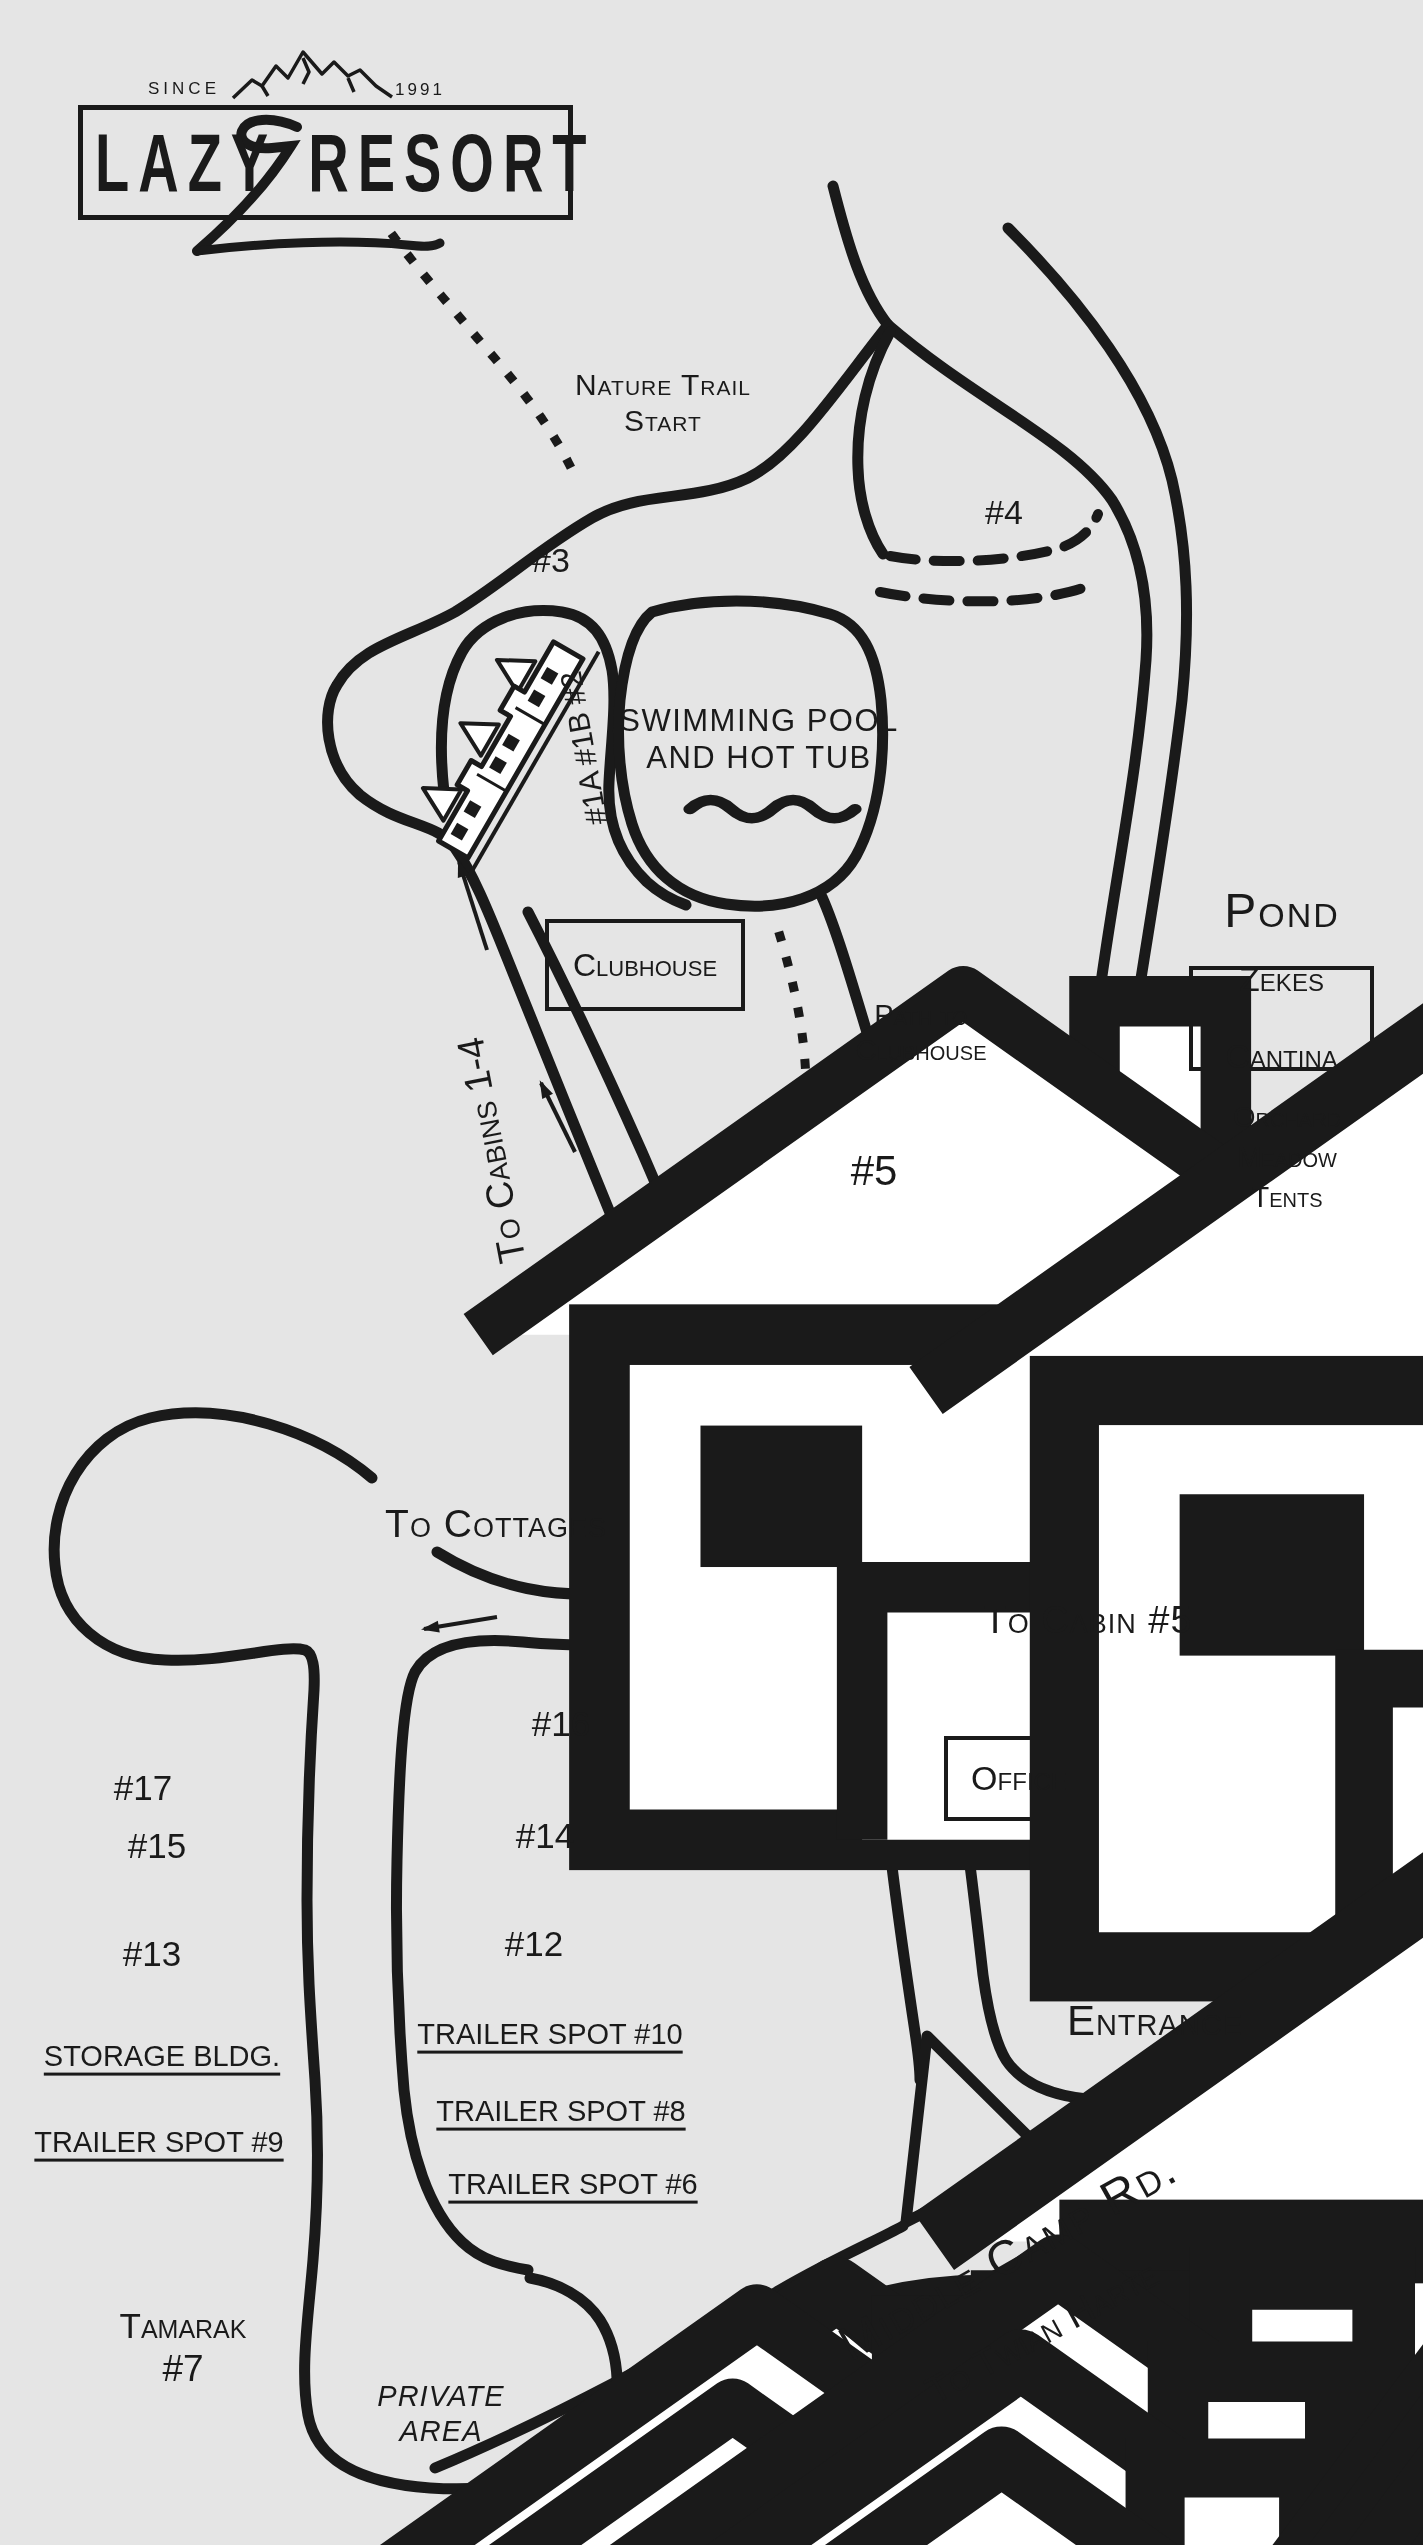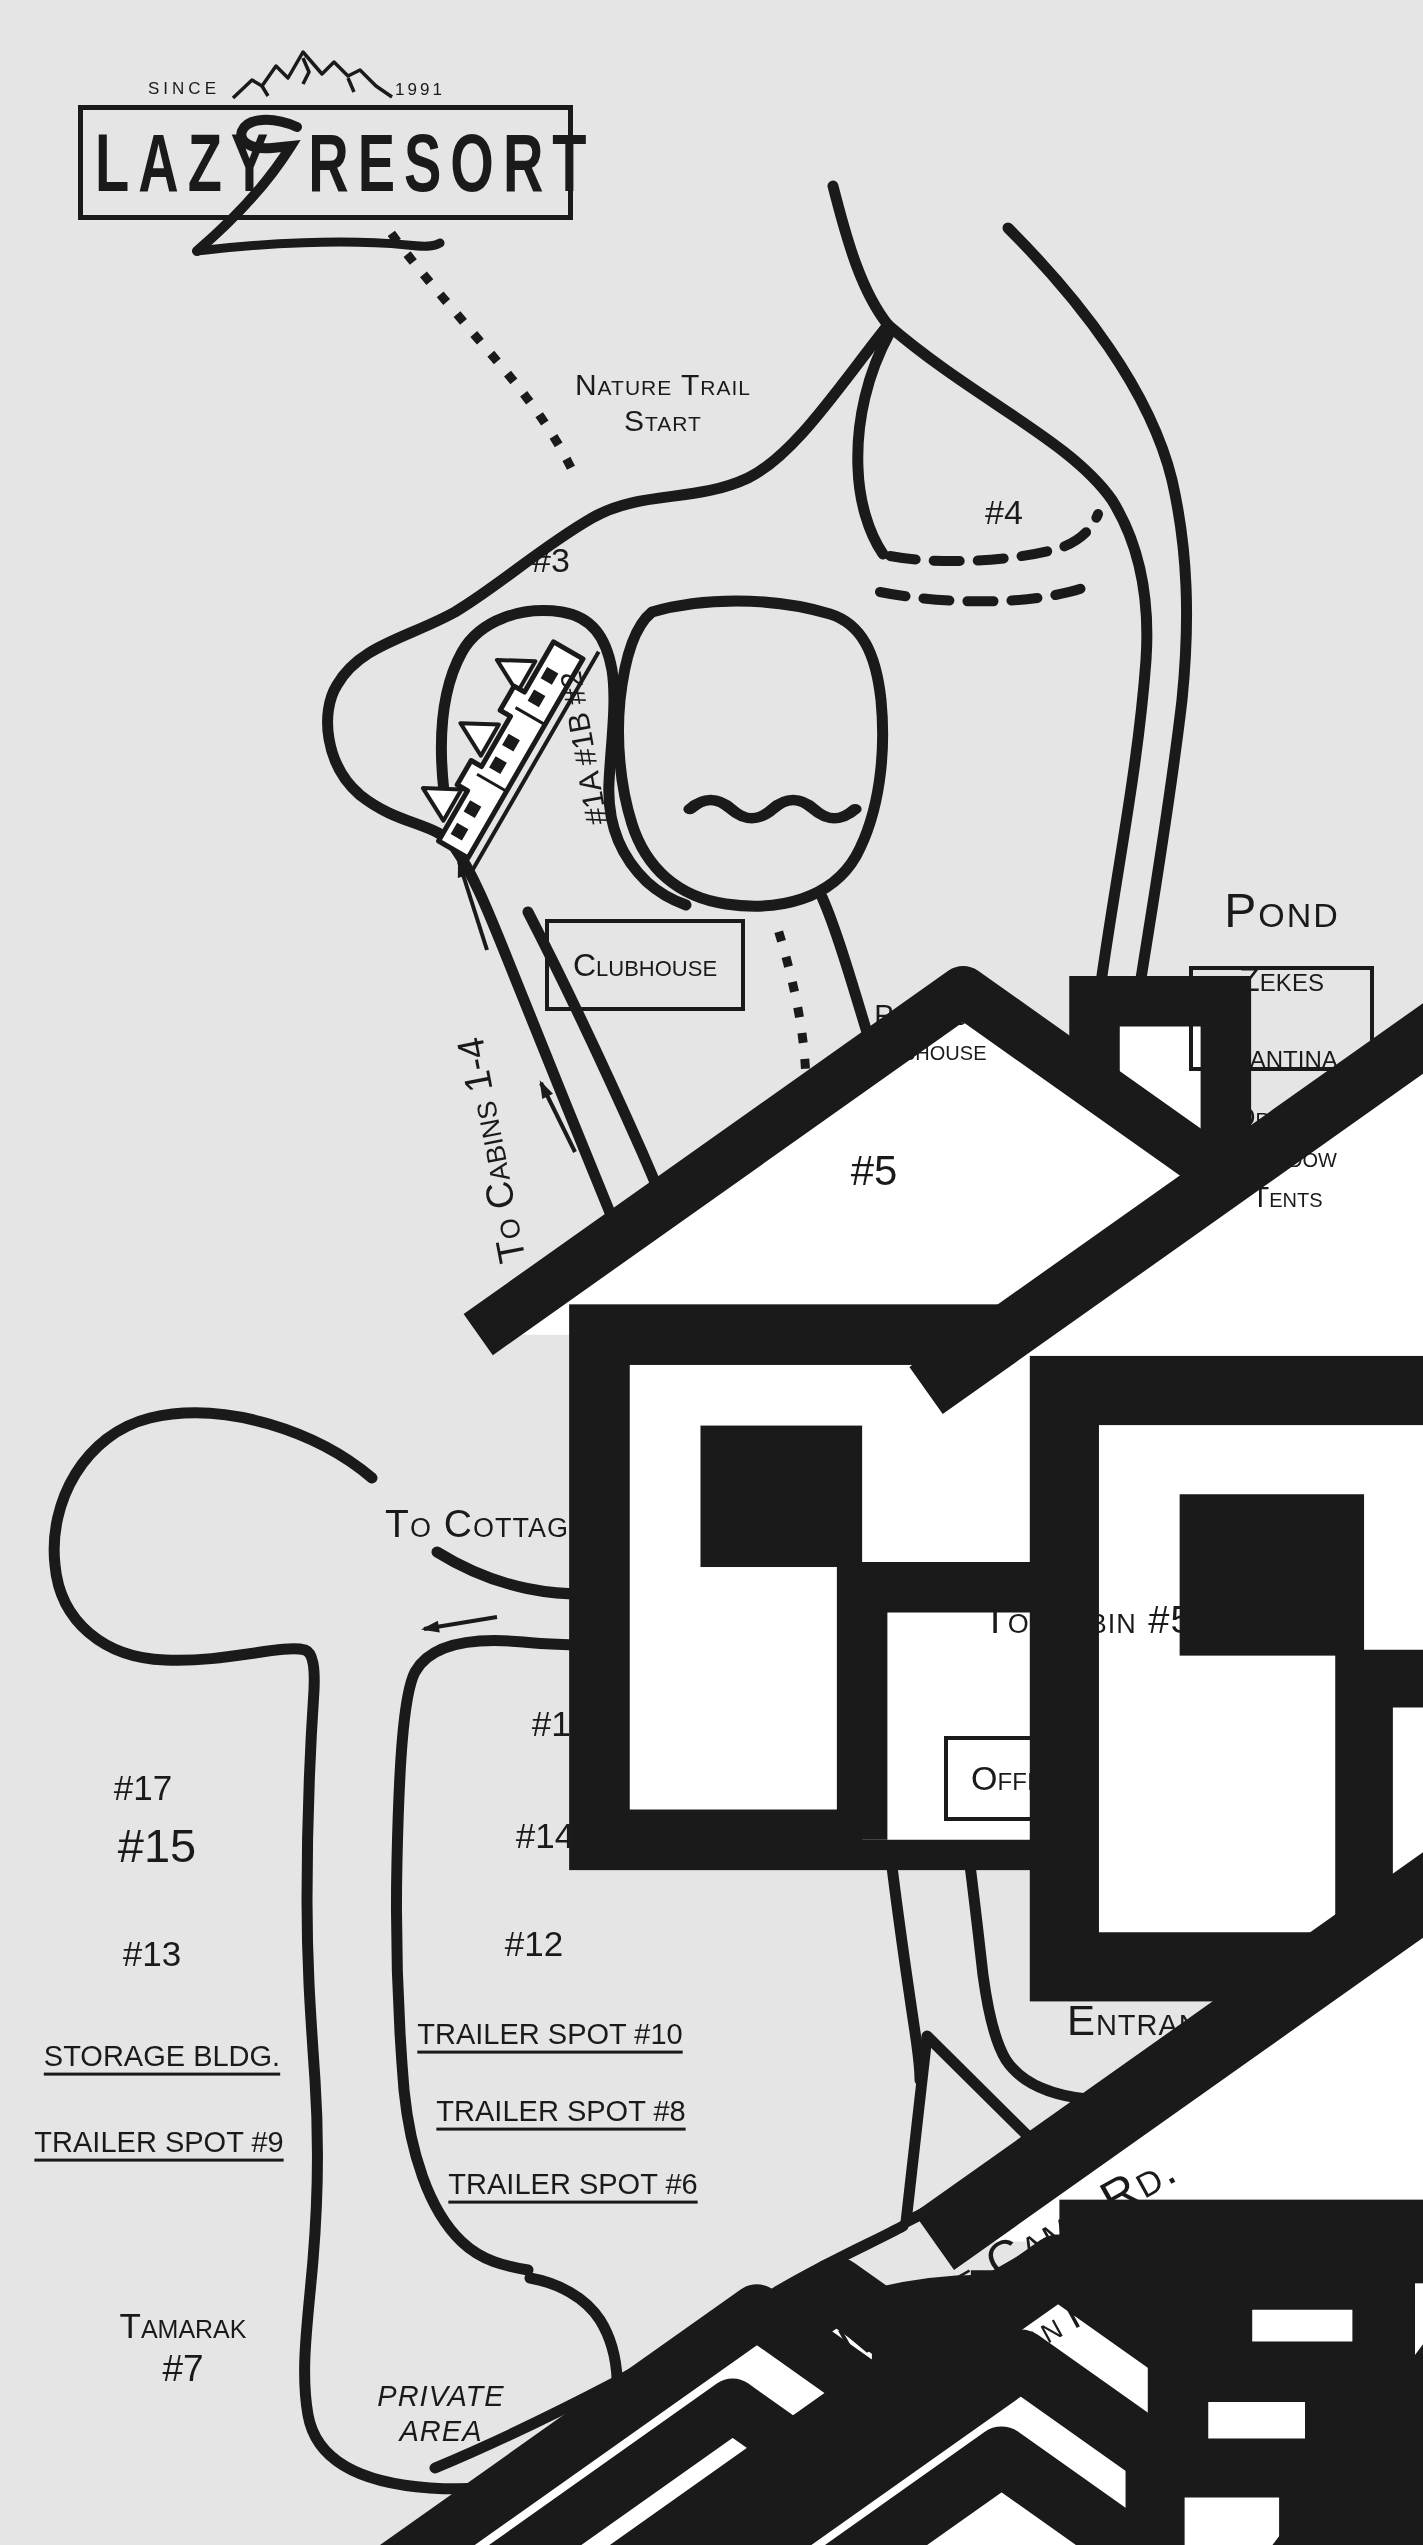--- a/index.html
+++ b/index.html
@@ -156,20 +156,24 @@
     <span class="logoword" style="font-size:56px;">RESORT</span>
   </div>
 
   <div class="lbl sc" style="left:663px;top:403px;font-size:30px;letter-spacing:1px;">
     <div>Nature Trail</div>
       <div>Start</div>
   </div>
   <div class="lbl" style="left:551px;top:560px;font-size:34px;">#3</div>
   <div class="lbl" style="left:1004px;top:512px;font-size:34px;">#4</div>
   <div class="lbl" style="left:584px;top:748px;font-size:30px;transform:translate(-50%,-50%) rotate(-100deg);">#1A #1B #2</div>
+  <div class="lbl" style="left:759px;top:739px;font-size:31px;letter-spacing:1.5px;">
+    <div>SWIMMING POOL</div>
+      <div>AND HOT TUB</div>
+  </div>
   <div class="mapbox" style="left:545px;top:919px;width:192px;height:84px;">
     <span class="sc" style="font-size:32px;">Clubhouse</span>
   </div>
   <div class="lbl sc" style="left:921px;top:1033px;font-size:29px;">
     <div>Path to</div>
       <div>Clubhouse</div>
   </div>
   <div class="lbl" style="left:874px;top:1171px;font-size:42px;">#5</div>
   <div class="lbl sc" style="left:1282px;top:881px;font-size:48px;letter-spacing:2px;margin-top:30px;">Pond</div>
   <div class="mapbox" style="left:1189px;top:966px;width:177px;height:97px;">
@@ -179,21 +183,21 @@
   <div class="lbl sc" style="left:1287px;top:1117px;font-size:29px;">Orchard</div>
   <div class="lbl sc" style="left:1287px;top:1157px;font-size:29px;">Meadow</div>
   <div class="lbl sc" style="left:1287px;top:1197px;font-size:29px;">Tents</div>
   <div class="lbl sc" style="left:492px;top:1150px;font-size:38px;transform:translate(-50%,-50%) rotate(-101deg);">To Cabins 1-4</div>
   <div class="lbl sc" style="left:496px;top:1524px;font-size:39px;letter-spacing:1px;">To Cottages</div>
   <div class="lbl sc" style="left:1088px;top:1621px;font-size:38px;letter-spacing:1px;">To Cabin #5</div>
   <div class="mapbox" style="left:944px;top:1736px;width:142px;height:77px;">
     <span class="sc" style="font-size:34px;">Office</span>
   </div>
   <div class="lbl" style="left:143px;top:1740px;font-size:35px;margin-top:48px;">#17</div>
-  <div class="lbl" style="left:157px;top:1846px;font-size:47px;">#15</div>
+  <div class="lbl" style="left:157px;top:1846px;font-size:35px;">#15</div>
   <div class="lbl" style="left:152px;top:1954px;font-size:35px;">#13</div>
   <div class="lbl" style="left:561px;top:1724px;font-size:35px;">#16</div>
   <div class="lbl" style="left:545px;top:1836px;font-size:35px;">#14</div>
   <div class="lbl" style="left:534px;top:1944px;font-size:35px;">#12</div>
   <div class="lbl u" style="left:162px;top:2056px;font-size:29px;">STORAGE BLDG.</div>
   <div class="lbl u" style="left:159px;top:2142px;font-size:29px;">TRAILER SPOT #9</div>
   <div class="lbl u" style="left:550px;top:2034px;font-size:29px;">TRAILER SPOT #10</div>
   <div class="lbl u" style="left:561px;top:2111px;font-size:29px;">TRAILER SPOT #8</div>
   <div class="lbl u" style="left:573px;top:2184px;font-size:29px;">TRAILER SPOT #6</div>
   <div class="lbl" style="left:183px;top:2348px;">

